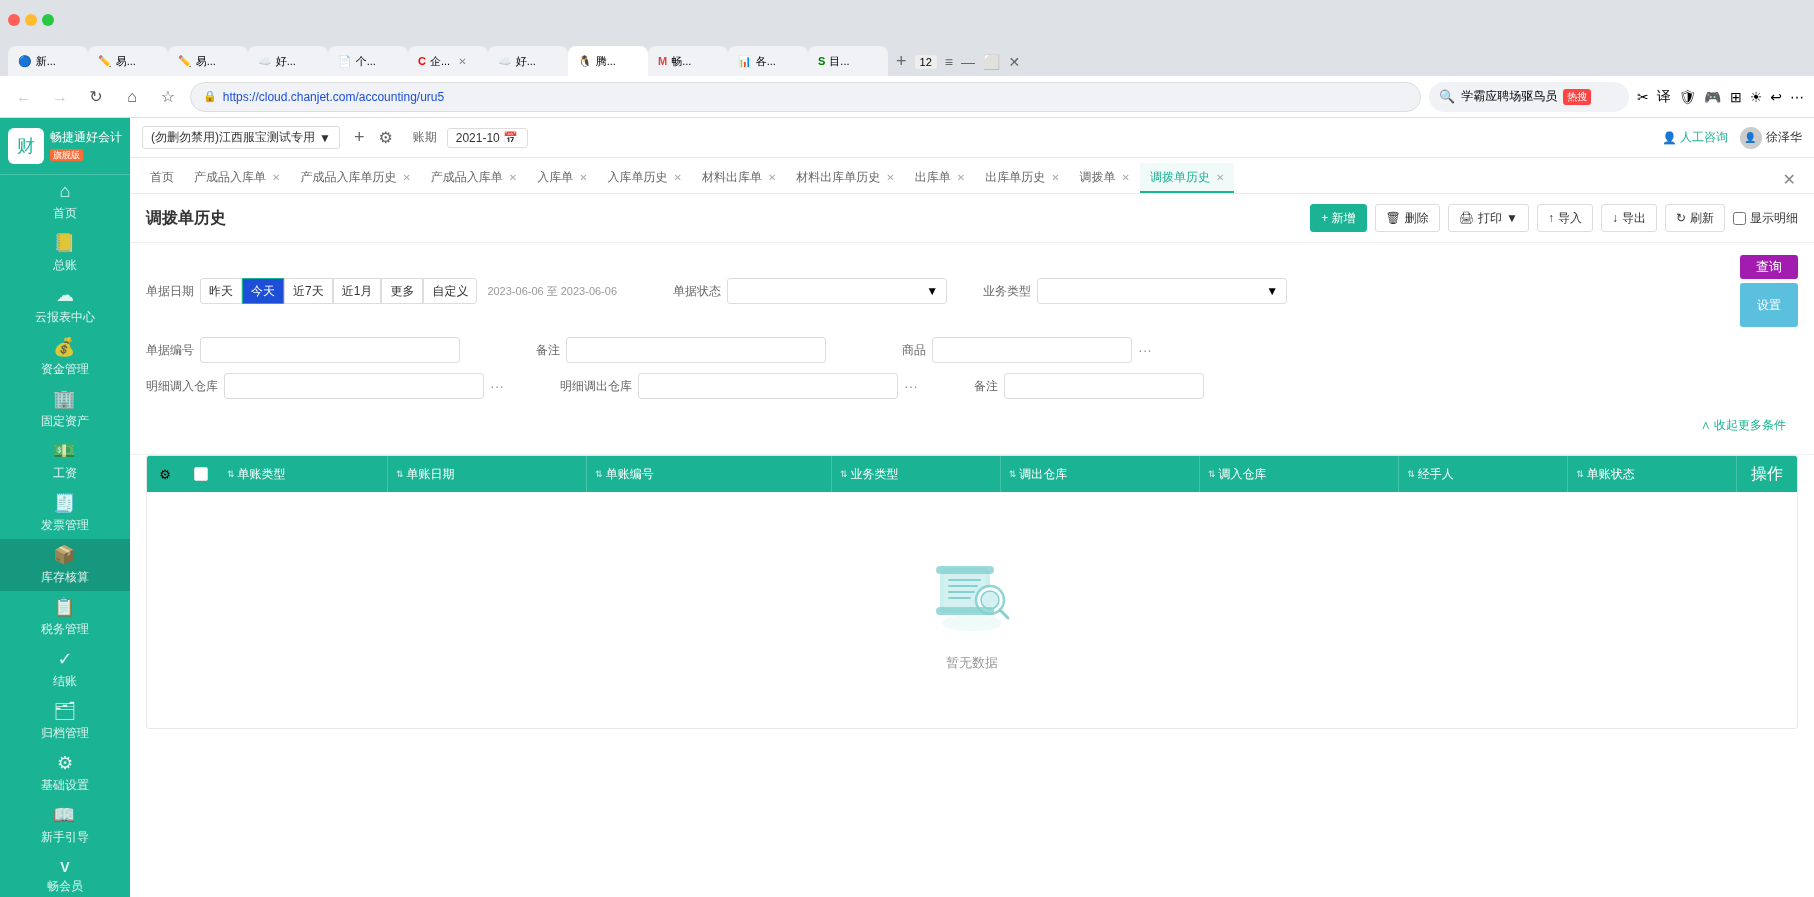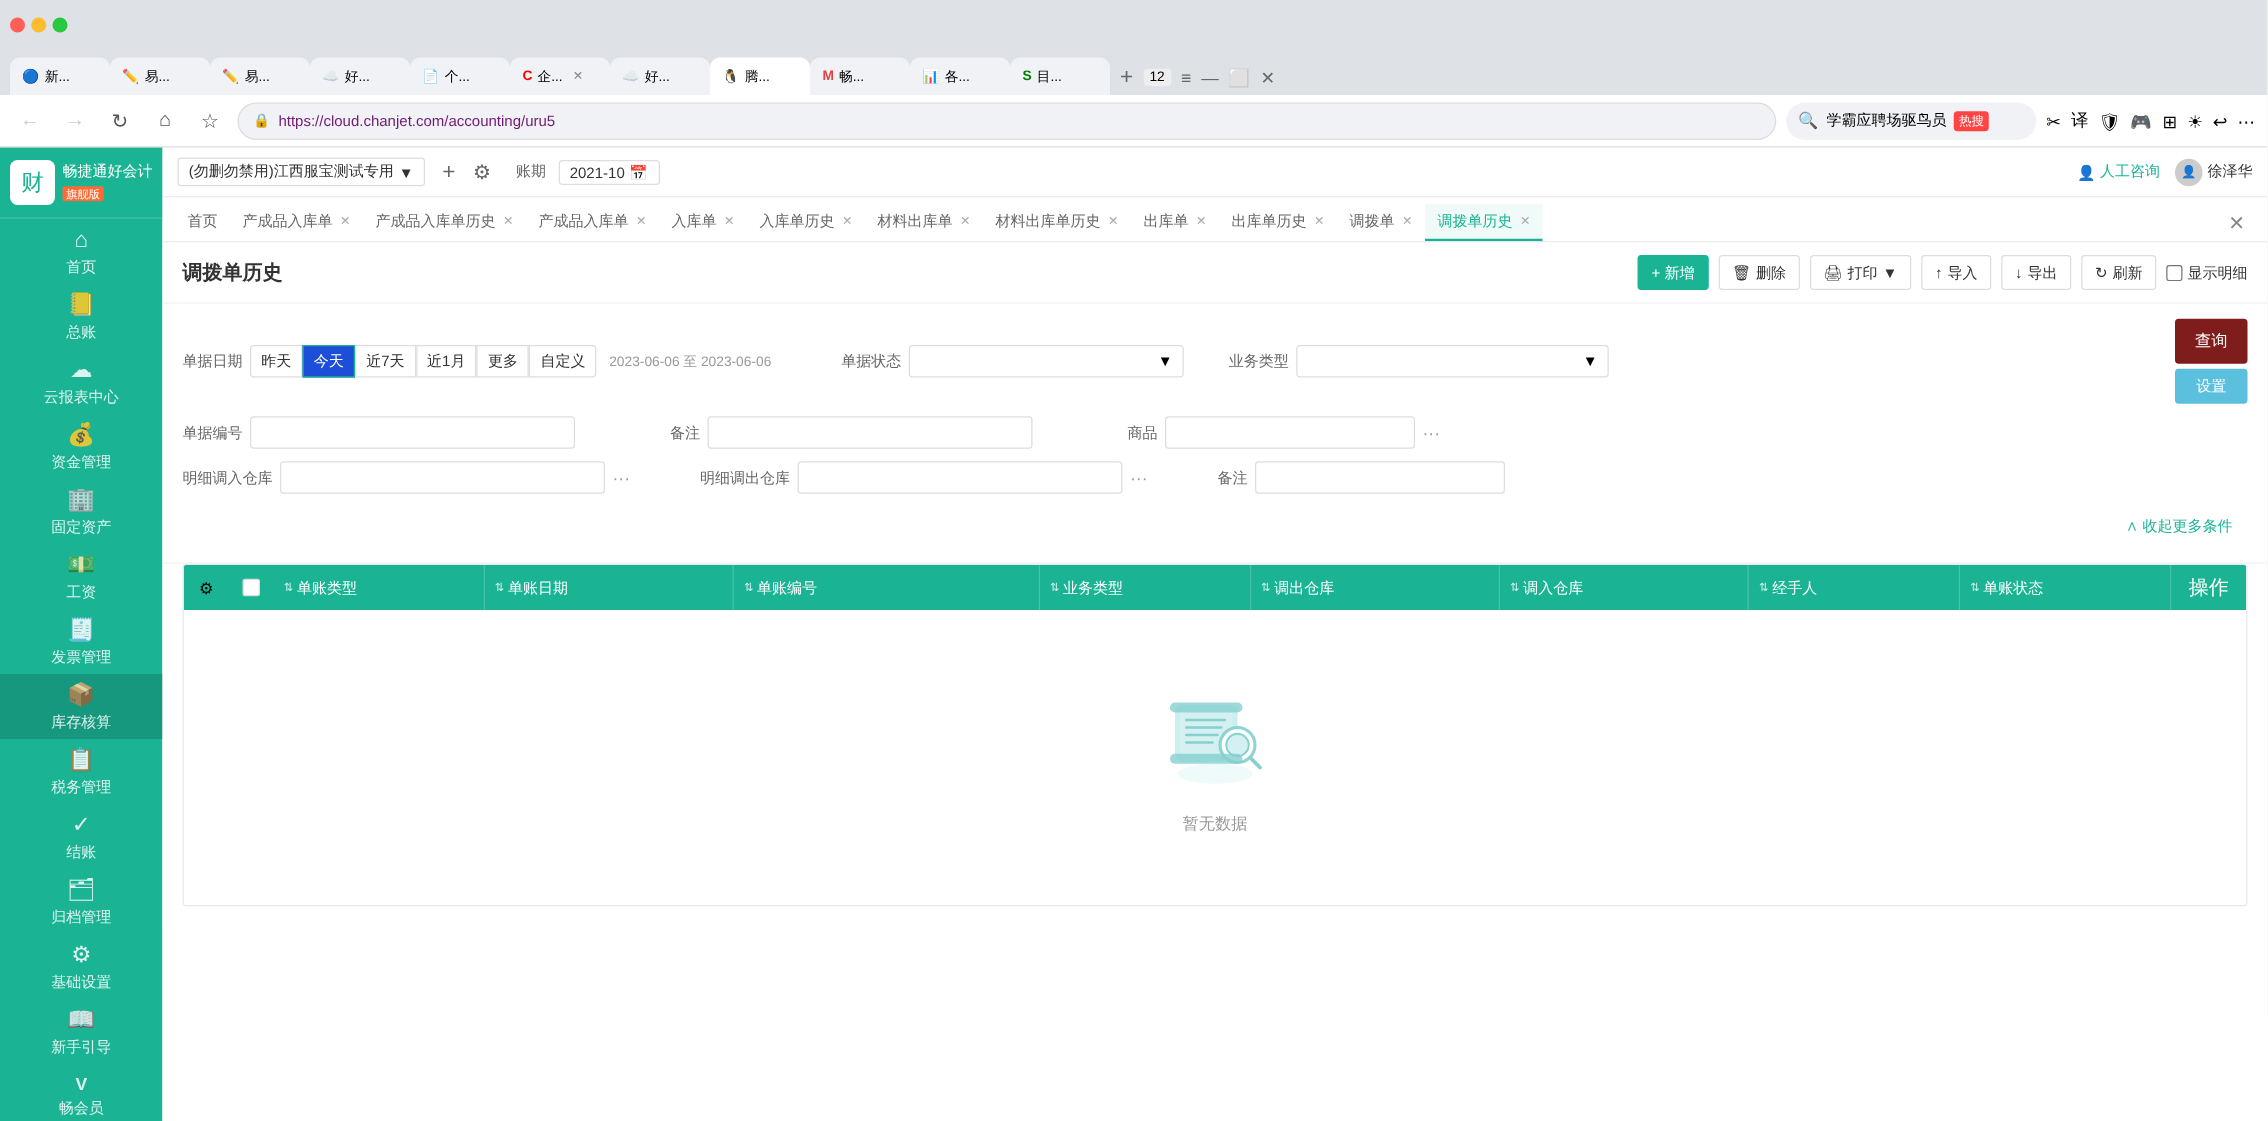--- a/index.html
+++ b/index.html
@@ -9,21 +9,21 @@
     .browser-chrome { background: #dee1e6; height: 40px; display: flex; align-items: center; padding: 0 8px; gap: 6px; }
     .browser-tab-bar { background: #dee1e6; height: 36px; display: flex; align-items: flex-end; padding: 0 8px; overflow: hidden; }
     .browser-tab { background: #f0f2f5; height: 30px; padding: 0 10px; display: flex; align-items: center; gap: 4px; font-size: 12px; border-radius: 8px 8px 0 0; cursor: pointer; min-width: 80px; max-width: 140px; white-space: nowrap; overflow: hidden; }
     .browser-tab.active { background: #fff; }
     .browser-tab .tab-close { color: #888; font-size: 10px; margin-left: 4px; cursor: pointer; }
     .browser-nav-bar { background: #fff; height: 42px; display: flex; align-items: center; padding: 0 10px; gap: 8px; border-bottom: 1px solid #ddd; }
     .nav-btn { width: 28px; height: 28px; display: flex; align-items: center; justify-content: center; border-radius: 50%; cursor: pointer; color: #555; font-size: 16px; background: none; border: none; }
     .nav-btn.disabled { color: #ccc; cursor: default; }
     .address-bar { flex: 1; height: 30px; border-radius: 15px; background: #f0f2f5; border: 1px solid #ddd; padding: 0 12px; font-size: 12px; color: #333; display: flex; align-items: center; gap: 6px; }
     .address-bar .lock-icon { color: #4caf50; font-size: 11px; }
-    .address-bar .url-text { color: #701a75; font-size: 12px; }
+    .address-bar .url-text { color: #1d4ed8; font-size: 12px; }
     .browser-toolbar-right { display: flex; align-items: center; gap: 8px; }
 
     
     .app-container { display: flex; height: calc(897px - 40px - 36px - 42px); overflow: hidden; }
 
     
     .sidebar { width: 130px; background: #1ab394; display: flex; flex-direction: column; align-items: center; padding-top: 0; flex-shrink: 0; }
     .sidebar-logo { width: 100%; background: #1ab394; padding: 10px 8px; display: flex; align-items: center; gap: 6px; border-bottom: 1px solid rgba(255,255,255,0.2); }
     .sidebar-logo-icon { width: 36px; height: 36px; background: #fff; border-radius: 6px; display: flex; align-items: center; justify-content: center; font-size: 18px; color: #1ab394; flex-shrink: 0; }
     .sidebar-logo-text { color: #fff; font-size: 12px; line-height: 1.3; }
@@ -75,22 +75,22 @@
     .filter-select { height: 26px; border: 1px solid #ddd; border-radius: 3px; padding: 0 8px; font-size: 12px; min-width: 180px; background: #fff; cursor: pointer; display: flex; align-items: center; justify-content: space-between; }
     .date-btn-group { display: flex; align-items: center; gap: 0; }
     .date-btn { height: 26px; padding: 0 8px; border: 1px solid #ddd; font-size: 12px; cursor: pointer; background: #fff; color: #333; }
     .date-btn:first-child { border-radius: 3px 0 0 3px; }
     .date-btn:last-child { border-radius: 0 3px 3px 0; }
     .date-btn.active { background: #1d4ed8; color: #fff; border-color: #1ab394; }
     .date-range-text { font-size: 11px; color: #999; margin-left: 4px; }
     .filter-dots { color: #999; cursor: pointer; font-size: 14px; }
     .collapse-btn { display: flex; align-items: center; justify-content: center; padding: 4px 12px; font-size: 12px; color: #1ab394; cursor: pointer; background: none; border: none; }
     .collapse-row { display: flex; align-items: center; justify-content: flex-end; padding: 4px 0; }
-    .query-btn { height: 36px; padding: 0 16px; background: #7f1d1d; color: #fff; border: none; border-radius: 3px; font-size: 13px; cursor: pointer; }
-    .setting-btn { height: 28px; padding: 0 12px; background: #5bc0de; color: #fff; border: none; border-radius: 3px; font-size: 12px; cursor: pointer; }
+    .query-btn { height: 24px; padding: 0 16px; background: #a21caf; color: #fff; border: none; border-radius: 3px; font-size: 13px; cursor: pointer; }
+    .setting-btn { height: 44px; padding: 0 12px; background: #5bc0de; color: #fff; border: none; border-radius: 3px; font-size: 12px; cursor: pointer; }
 
     
     .table-area { background: #fff; padding: 0 16px 16px; }
     .table-wrapper { border: 1px solid #e8e8e8; border-radius: 3px; overflow: hidden; }
     .table-header { background: #1ab394; height: 36px; display: flex; align-items: center; }
     .th-cell { display: flex; align-items: center; gap: 3px; color: #fff; font-size: 12px; padding: 0 8px; border-right: 1px solid rgba(255,255,255,0.2); height: 100%; white-space: nowrap; cursor: pointer; }
     .th-cell:last-child { border-right: none; }
     .th-cell .sort-icon { font-size: 9px; opacity: 0.8; }
     .th-gear { width: 36px; flex-shrink: 0; display: flex; align-items: center; justify-content: center; }
     .th-check { width: 36px; flex-shrink: 0; display: flex; align-items: center; justify-content: center; }

